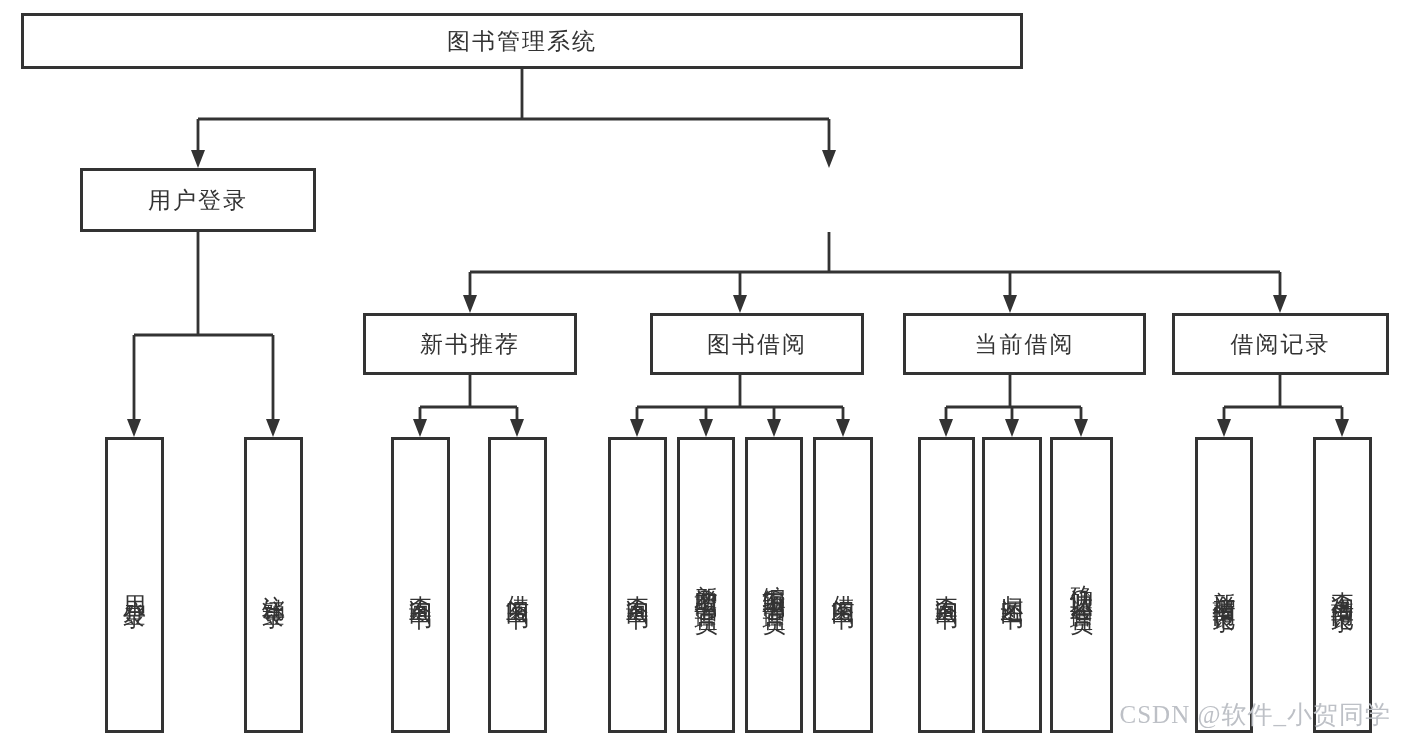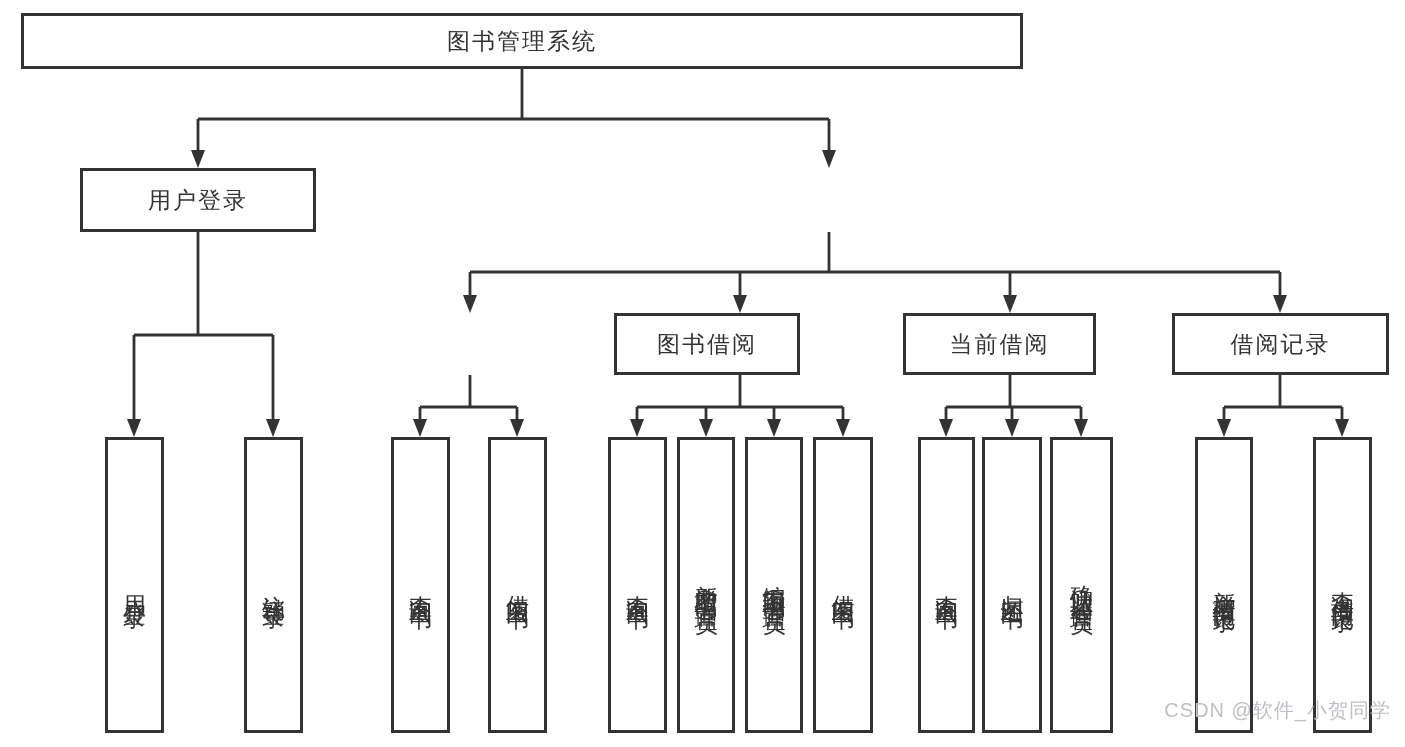--- a/index.html
+++ b/index.html
@@ -1,20 +1,20 @@
 <!DOCTYPE html>
 <html><head>
 <meta charset="utf-8">
 <style>
   html,body{margin:0;padding:0;background:#ffffff;}
   #canvas{
     position:relative;
     width:1405px;height:747px;
     background:#ffffff;
-    font-family:Liberation Sans, sans-serif;
+    font-family:Liberation Serif, serif;
     color:#333333;
     overflow:hidden;
   }
   .connectors{position:absolute;left:0;top:0;z-index:1;}
   .hbox{
     position:absolute;
     box-sizing:border-box;
     border:3px solid #333333;
     background:#ffffff;
     display:flex;align-items:center;justify-content:center;
@@ -33,22 +33,22 @@
   }
   .vtext{
     writing-mode:vertical-rl;
     text-orientation:mixed;
     font-size:23px;
     letter-spacing:4px;
     line-height:1;
   }
   .watermark{
     position:absolute;
-    right:14px;bottom:23px;
-    font-size:20px;
+    right:14px;bottom:16px;
+    font-size:25px;
     letter-spacing:1px;
     color:#bdc0c6;
     z-index:3;
     white-space:nowrap;
   }
 </style>
 </head>
 <body>
 
 <div id="canvas">
@@ -105,22 +105,23 @@
          M1005 419 L1019 419 L1012 437 Z
          M1074 419 L1088 419 L1081 437 Z
          M1217 419 L1231 419 L1224 437 Z
          M1335 419 L1349 419 L1342 437 Z" fill="#333333" stroke="none"></path>
   </svg>
 
   <div class="hbox" style="left:21px;top:13px;width:1002px;height:56px">图书管理系统</div>
 
   <div class="hbox" style="left:80px;top:168px;width:236px;height:64px">用户登录</div>
 
-  <div class="hbox" style="left:614px;top:313px;width:186px;height:62px">图书借阅</div>
-  <div class="hbox" style="left:903px;top:313px;width:193px;height:62px">当前借阅</div>
+  <div class="hbox" style="left:363px;top:313px;width:214px;height:62px">新书推荐</div>
+  <div class="hbox" style="left:650px;top:313px;width:214px;height:62px">图书借阅</div>
+  <div class="hbox" style="left:903px;top:313px;width:243px;height:62px">当前借阅</div>
   <div class="hbox" style="left:1172px;top:313px;width:217px;height:62px">借阅记录</div>
 
   <div class="vbox" style="left:105px;width:59px">
     <span class="vtext">用户登录</span>
   </div>
   <div class="vbox" style="left:244px;width:59px">
     <span class="vtext">注销登录</span>
   </div>
 
   <div class="vbox" style="left:391px;width:59px">

